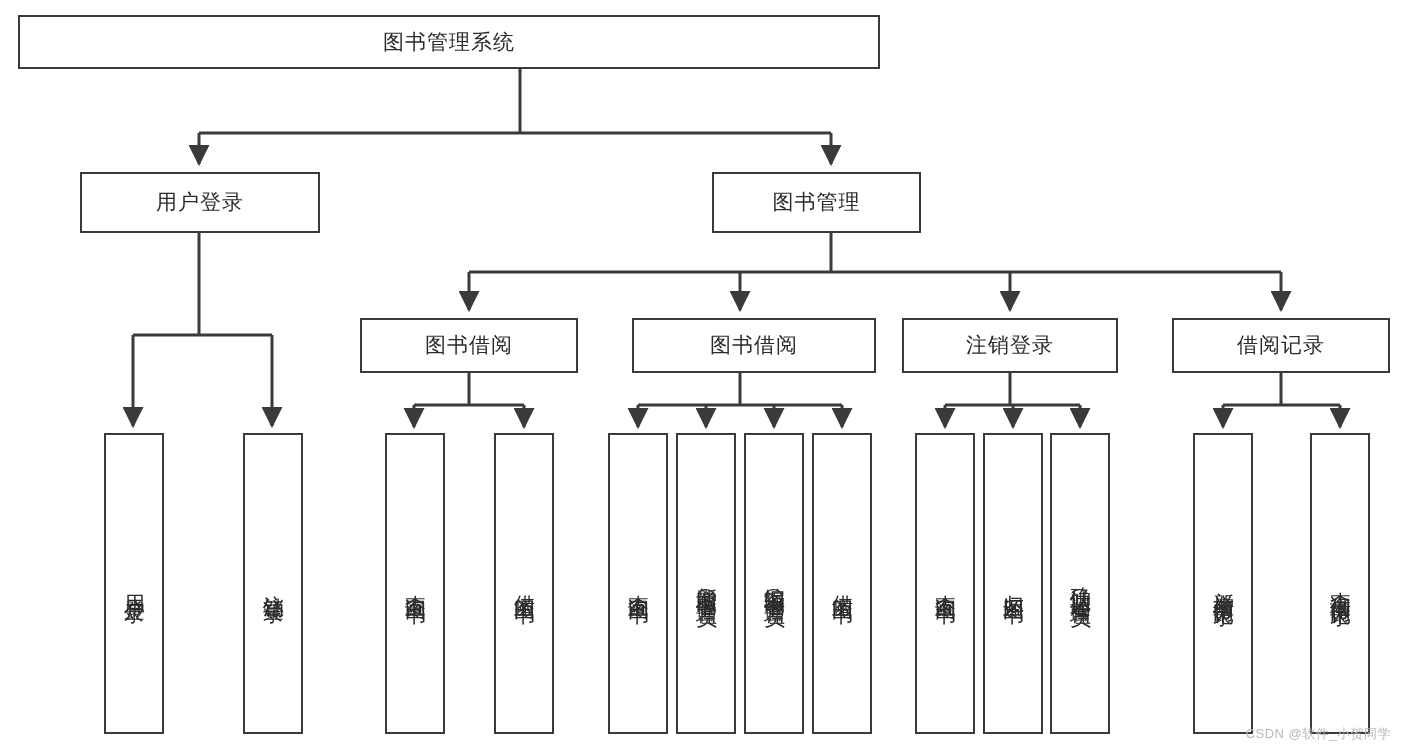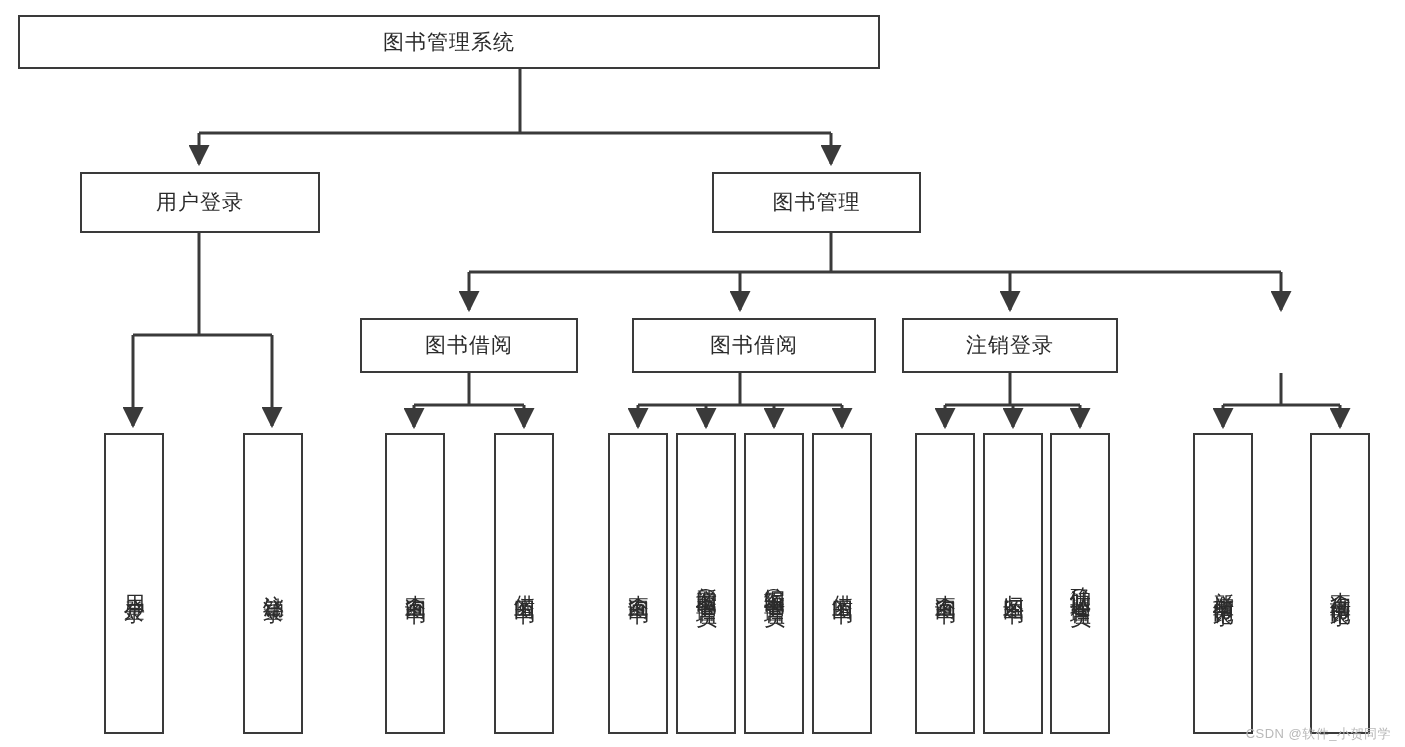--- a/index.html
+++ b/index.html
@@ -128,20 +128,23 @@
 
   <div class="node" style="left:360px;top:318px;width:218px;height:55px;">
     <span class="label">图书借阅</span>
   </div>
   <div class="node" style="left:632px;top:318px;width:244px;height:55px;">
     <span class="label">图书借阅</span>
   </div>
   <div class="node" style="left:902px;top:318px;width:216px;height:55px;">
     <span class="label">注销登录</span>
   </div>
+  <div class="node" style="left:1172px;top:318px;width:218px;height:55px;">
+    <span class="label">借阅记录</span>
+  </div>
 
   <div class="node leaf" style="left:104px;top:433px;width:60px;height:301px;">
     <span class="label">用户登录</span>
   </div>
   <div class="node leaf" style="left:243px;top:433px;width:60px;height:301px;">
     <span class="label">注销登录</span>
   </div>
 
   <div class="node leaf" style="left:385px;top:433px;width:60px;height:301px;">
     <span class="label">查询图书</span>

